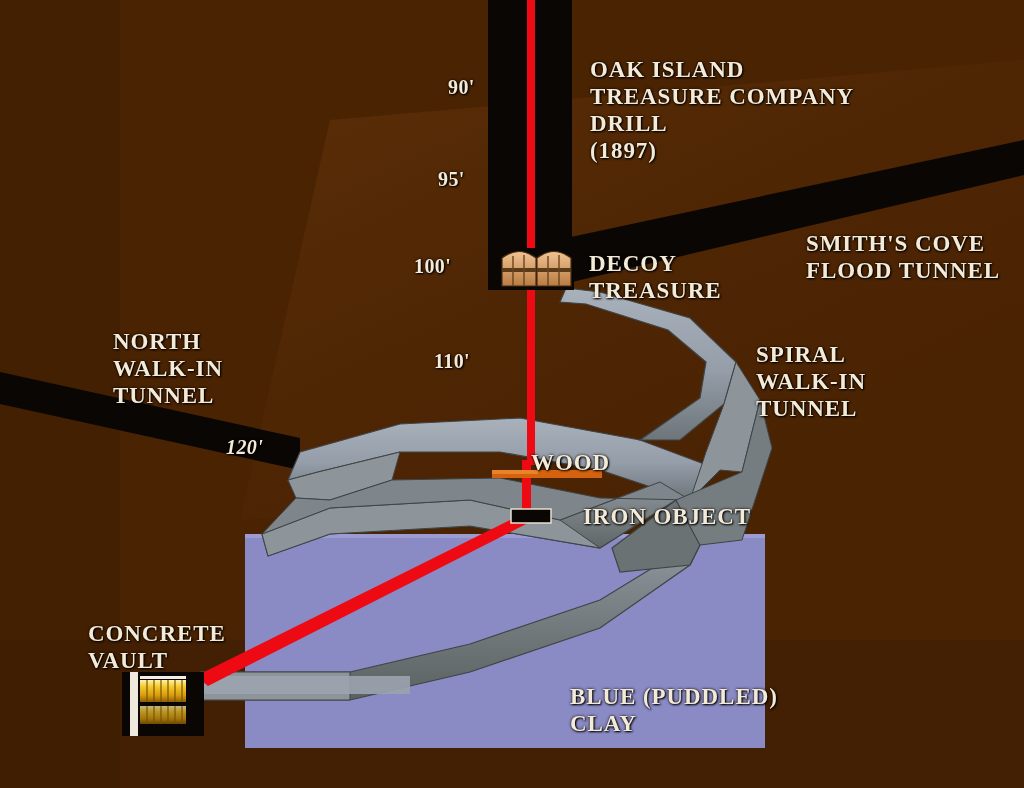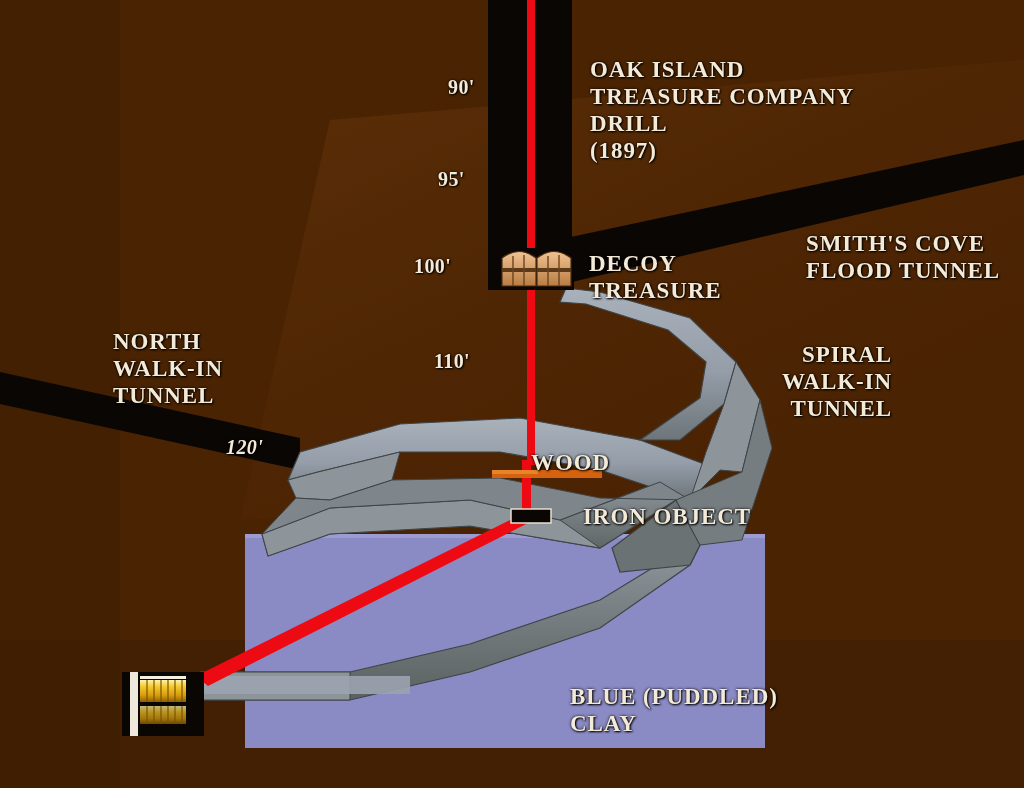--- a/index.html
+++ b/index.html
@@ -177,32 +177,34 @@
 TREASURE COMPANY
 DRILL
 (1897)</div>
 
   <div class="lbl name" style="left:806px; top:230px;">SMITH'S COVE
 FLOOD TUNNEL</div>
 
   <div class="lbl name" style="left:589px; top:250px;">DECOY
 TREASURE</div>
 
-  <div class="lbl name" style="left:782px; top:341px;text-align:right;">SPIRAL
+  <div class="lbl name" style="left:756px; top:341px;">SPIRAL
 WALK-IN
 TUNNEL</div>
 
   <div class="lbl name" style="left:113px; top:328px;">NORTH
 WALK-IN
 TUNNEL</div>
 
   <div class="lbl name" style="left:531px; top:449px;">WOOD</div>
 
   <div class="lbl name" style="left:554px; top:503px;margin-left:29px;">IRON OBJECT</div>
 
+  <div class="lbl name" style="left:88px; top:620px;">CONCRETE
+VAULT</div>
 
   <div class="lbl name" style="left:570px; top:683px;">BLUE (PUDDLED)
 CLAY</div>
 
   <div id="depth-layer">
       <div class="lbl depth" style="left: 448px; top: 76px;">90'</div>
       <div class="lbl depth" style="left: 438px; top: 168px;">95'</div>
       <div class="lbl depth" style="left: 414px; top: 255px;">100'</div>
       <div class="lbl depth" style="left: 434px; top: 350px;">110'</div>
       <div class="lbl depth" style="left: 226px; top: 436px; font-style: italic;">120'</div>

